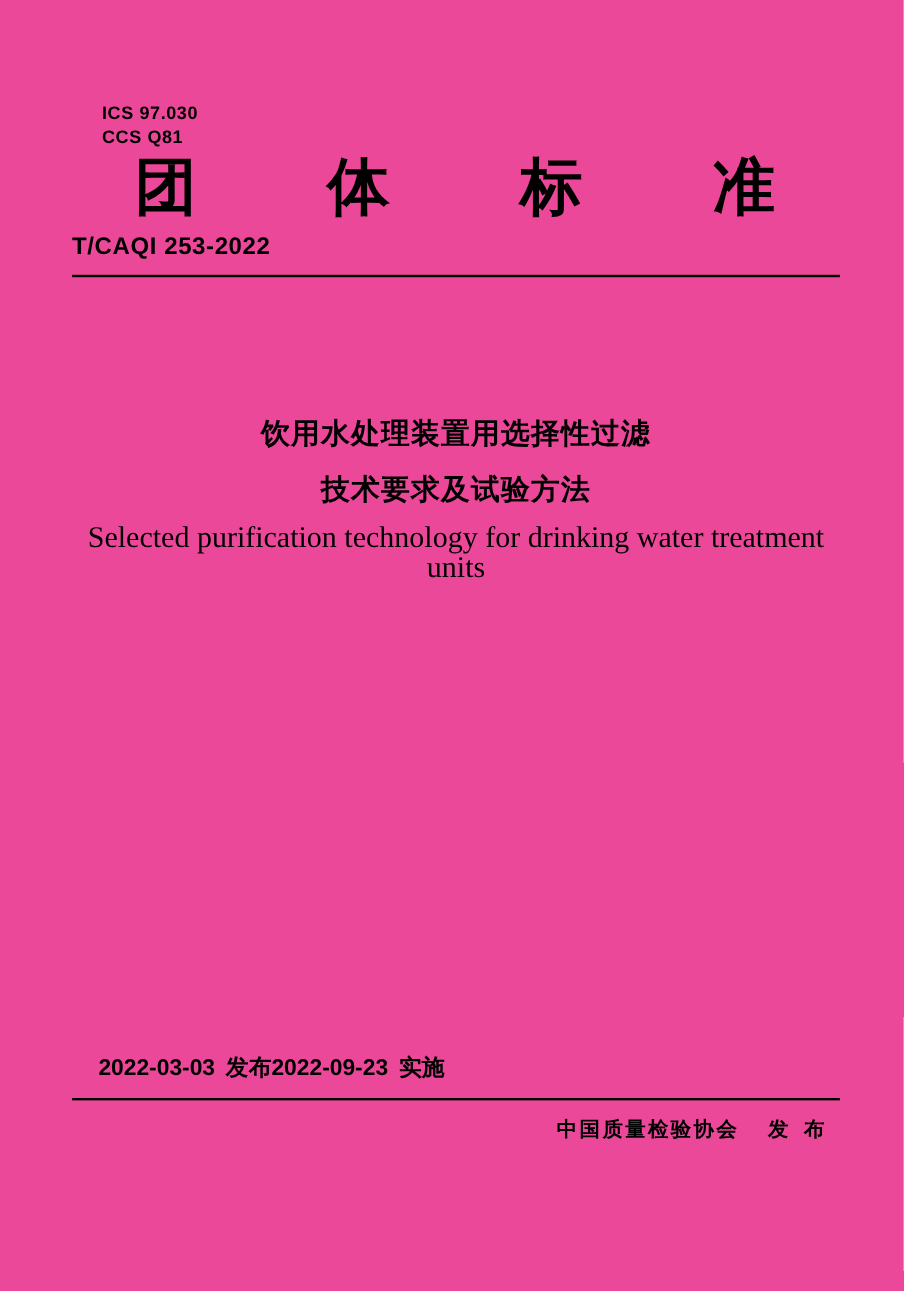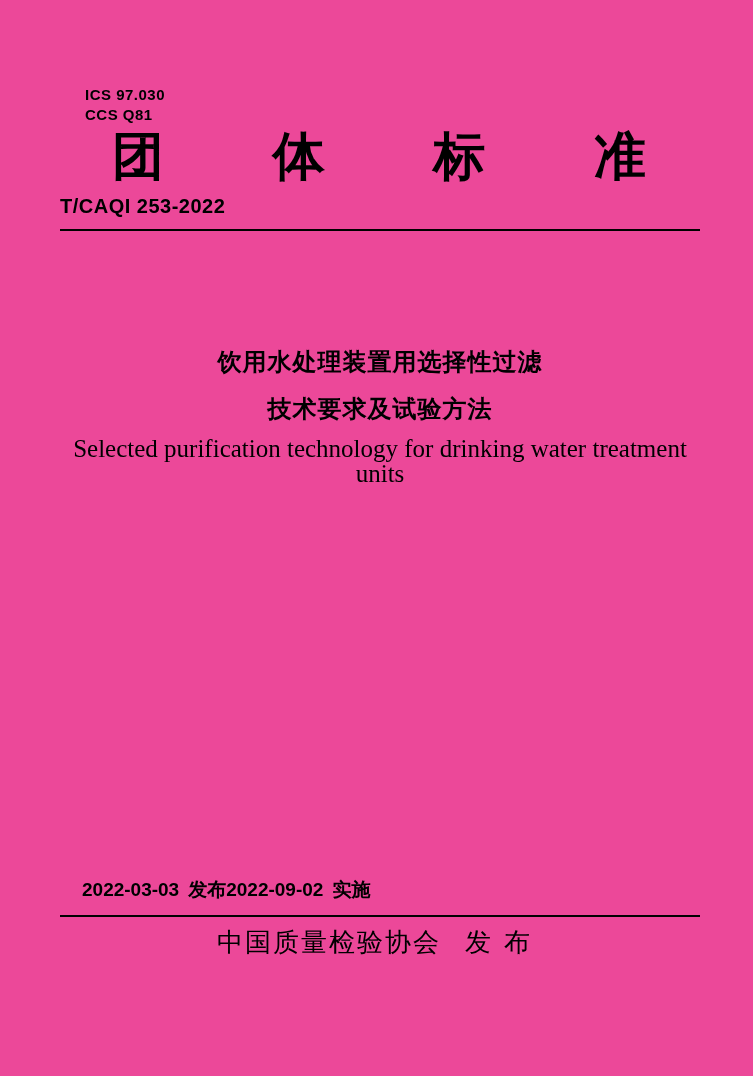--- a/index.html
+++ b/index.html
@@ -81,23 +81,23 @@
     display: flex;
     font-size: 19px;
     font-weight: 700;
   }
   .dates-row .date-left { padding-left: 22px; }
   .date-label { margin-left: 9px; }
   .publisher-row {
     position: absolute;
     left: 60px; top: 928px;
     width: 640px;
-    text-align: center;
-    font-size: 26px;
-    font-weight: 400;
+    text-align: right;
+    font-size: 17px;
+    font-weight: 700;
     line-height: 28px;
   }
   .publisher-name { letter-spacing: 2px; }
   .publish-label { margin-left: 24px; letter-spacing: 13px; }
 </style>
 </head>
 <body>
 
 <div class="page">
 
@@ -124,21 +124,21 @@
 
   <div class="title-en">
     <div>Selected purification technology for drinking water treatment units</div>
   </div>
 
   <div class="dates-row">
     <div class="date-left">
       <span>2022-03-03</span><span class="date-label">发布</span>
     </div>
     <div class="date-right">
-      <span>2022-09-02</span><span class="date-label">实施</span>
+      <span>2022-09-23</span><span class="date-label">实施</span>
     </div>
   </div>
 
   <div class="rule rule-bottom"></div>
 
   <div class="publisher-row">
     <span class="publisher-name">中国质量检验协会</span><span class="publish-label">发布</span>
   </div>
 
 </div>

